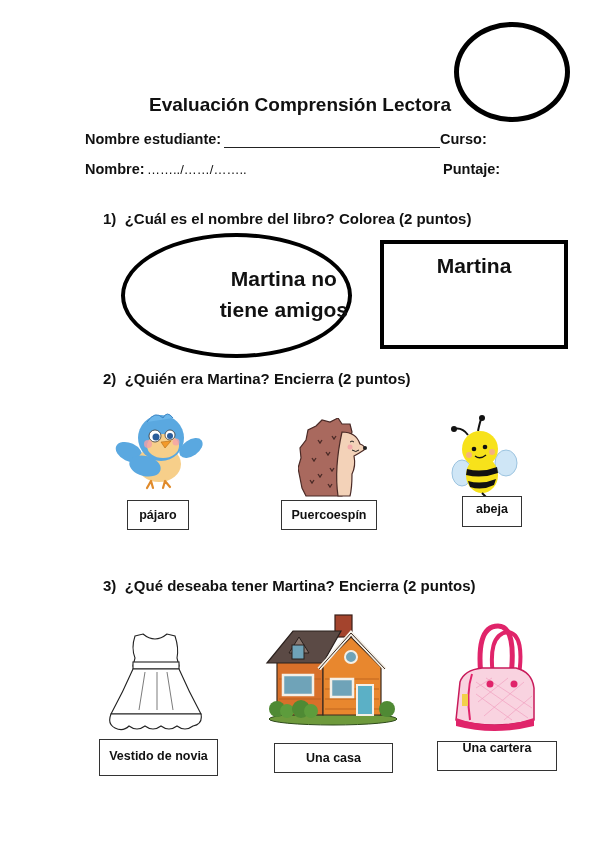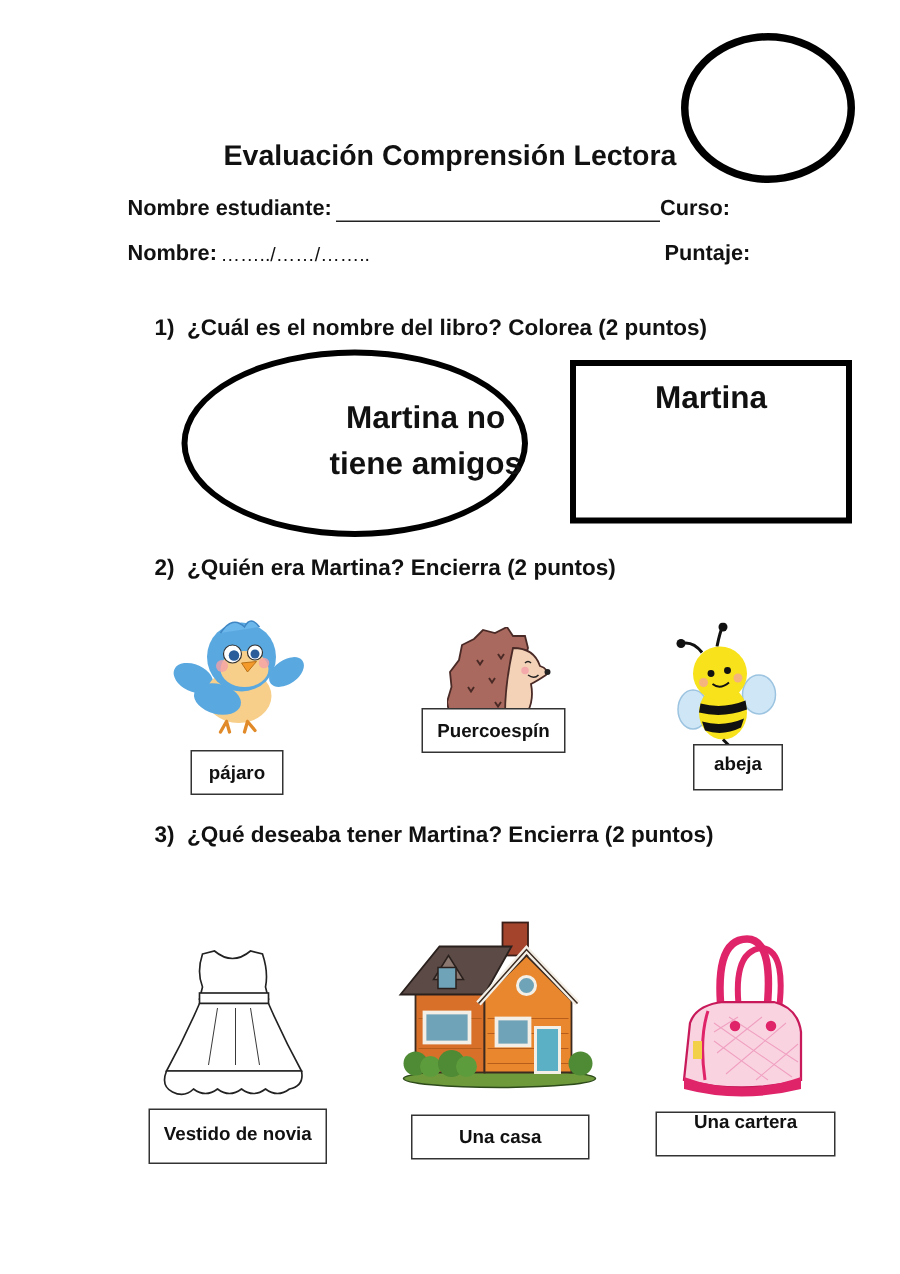--- a/index.html
+++ b/index.html
@@ -86,21 +86,21 @@
   <svg width="72" height="80" viewBox="0 0 72 80">
     <path d="M8 78 L4 70 L2 60 L0 50 L3 40 L2 30 L8 22 L10 12 L18 8 L24 2 L32 4 L40 0 L44 6 L52 6 L54 14 L46 40 L44 78 Z" fill="#a9695e" stroke="#4a2a26" stroke-width="1.2"></path>
     <path d="M44 14 Q58 14 62 26 Q68 28 66 32 Q60 36 56 38 Q58 48 54 56 Q54 70 52 78 L40 78 Q36 50 44 14 Z" fill="#f3d2b8" stroke="#4a2a26" stroke-width="1.2"></path>
     <circle cx="67" cy="30" r="2" fill="#222"></circle>
     <path d="M52 24 Q54 22 56 24" stroke="#222" stroke-width="1" fill="none"></path>
     <path d="M54 32 Q58 35 61 32" stroke="#222" stroke-width="1" fill="none"></path>
     <circle cx="52" cy="29" r="2.5" fill="#f4a0a8" opacity="0.8"></circle>
     <path d="M20 22 l2 3 l2 -3 M14 40 l2 3 l2 -3 M28 34 l2 3 l2 -3 M20 56 l2 3 l2 -3 M32 50 l2 3 l2 -3 M12 62 l2 3 l2 -3 M30 66 l2 3 l2 -3 M34 18 l2 3 l2 -3" stroke="#4a2a26" stroke-width="1.3" fill="none"></path>
   </svg>
 </div>
-<div class="abs label-box" style="left:281px; top:472px; width:96px; height:30px;">Puercoespín</div>
+<div class="abs label-box" style="left:281px; top:500px; width:96px; height:30px;">Puercoespín</div>
 
 <div class="abs" style="left:448px; top:415px;">
   <svg width="72" height="82" viewBox="0 0 72 82">
     <path d="M20 20 Q14 12 6 14" stroke="#111" stroke-width="2" fill="none"></path>
     <circle cx="6" cy="14" r="3" fill="#111"></circle>
     <path d="M30 16 Q32 6 34 2" stroke="#111" stroke-width="2" fill="none"></path>
     <circle cx="34" cy="3" r="3" fill="#111"></circle>
     <ellipse cx="14" cy="58" rx="10" ry="13" fill="#cfe6f6" stroke="#9cc4e0" stroke-width="1"></ellipse>
     <ellipse cx="58" cy="48" rx="11" ry="13" fill="#cfe6f6" stroke="#9cc4e0" stroke-width="1"></ellipse>
     <ellipse cx="34" cy="60" rx="16" ry="18" fill="#f7e21b"></ellipse>
@@ -110,21 +110,21 @@
     <circle cx="32" cy="34" r="18" fill="#f7e21b"></circle>
     <circle cx="26" cy="34" r="2.3" fill="#111"></circle>
     <circle cx="37" cy="32" r="2.3" fill="#111"></circle>
     <path d="M27 41 Q32 45 38 40" stroke="#111" stroke-width="1.3" fill="none"></path>
     <circle cx="21" cy="40" r="3" fill="#f4a0a8" opacity="0.7"></circle>
     <circle cx="44" cy="37" r="3" fill="#f4a0a8" opacity="0.7"></circle>
   </svg>
 </div>
 <div class="abs label-box" style="left:462px; top:496px; width:60px; height:31px; padding-bottom:6px;">abeja</div>
 
-<div class="abs question" style="left:103px; top:548px;">
+<div class="abs question" style="left:103px; top:577px;">
   <span>3)</span>&nbsp;
   <span>¿Qué deseaba tener Martina? Encierra (2 puntos)</span>
 </div>
 
 <div class="abs" style="left:105px; top:632px;">
   <svg width="102" height="100" viewBox="0 0 102 100" fill="#fff" stroke="#222" stroke-width="1.1">
     <path d="M30 4 L38 2 Q50 12 62 2 L70 4 Q74 16 72 26 L74 34 L28 34 L30 26 Q26 16 30 4 Z"></path>
     <rect x="28" y="30" width="46" height="7"></rect>
     <path d="M28 37 Q18 60 6 82 L96 82 Q84 60 74 37 Z"></path>
     <path d="M6 82 Q2 92 10 96 Q18 100 24 94 Q32 100 40 94 Q48 100 56 94 Q64 100 72 94 Q80 100 88 94 Q98 92 96 82 Z"></path>

